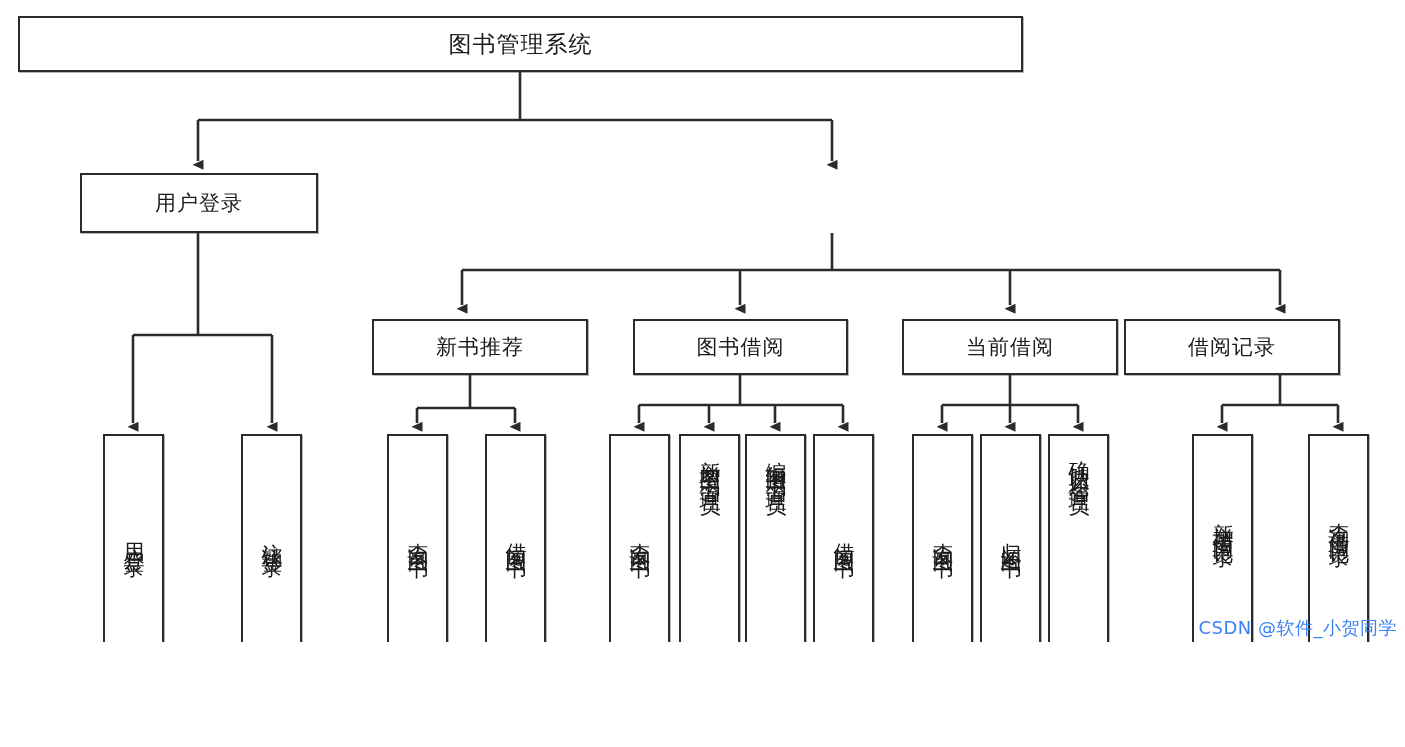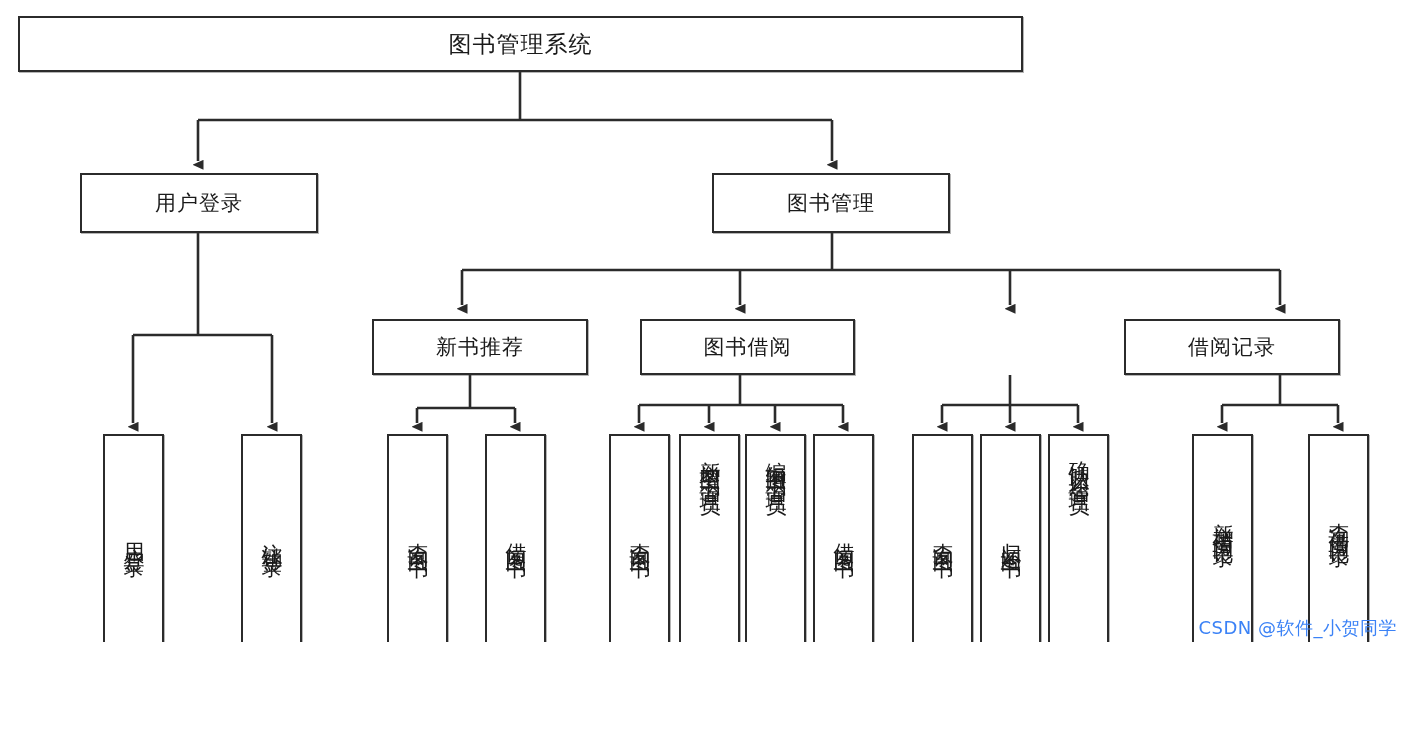--- a/index.html
+++ b/index.html
@@ -137,29 +137,29 @@
     </g>
   </svg>
 
   <div class="node root" style="left:18px; top:16px; width:1005px; height:56px;">
     <span class="node-label">图书管理系统</span>
   </div>
 
   <div class="node branch" style="left:80px; top:173px; width:238px; height:60px;">
     <span class="node-label">用户登录</span>
   </div>
-  <div class="node branch" style="left:712px; top:173px; width:238px; height:60px;">
-    <span class="node-label">图书管理</span>
-  </div>
 
   <div class="node branch" style="left:372px; top:319px; width:216px; height:56px;">
     <span class="node-label">新书推荐</span>
   </div>
-  <div class="node branch" style="left:633px; top:319px; width:215px; height:56px;margin-left:7px;">
+  <div class="node branch" style="left:633px; top:319px; width:215px; height:56px;">
     <span class="node-label">图书借阅</span>
+  </div>
+  <div class="node branch" style="left:902px; top:319px; width:216px; height:56px;">
+    <span class="node-label">当前借阅</span>
   </div>
   <div class="node branch" style="left:1124px; top:319px; width:216px; height:56px;">
     <span class="node-label">借阅记录</span>
   </div>
 
   <div class="node leaf mid" style="left:103px; top:434px; width:61px; height:301px;">
     <span class="node-label">用户登录</span>
   </div>
   <div class="node leaf mid" style="left:241px; top:434px; width:61px; height:301px;">
     <span class="node-label">注销登录</span>

